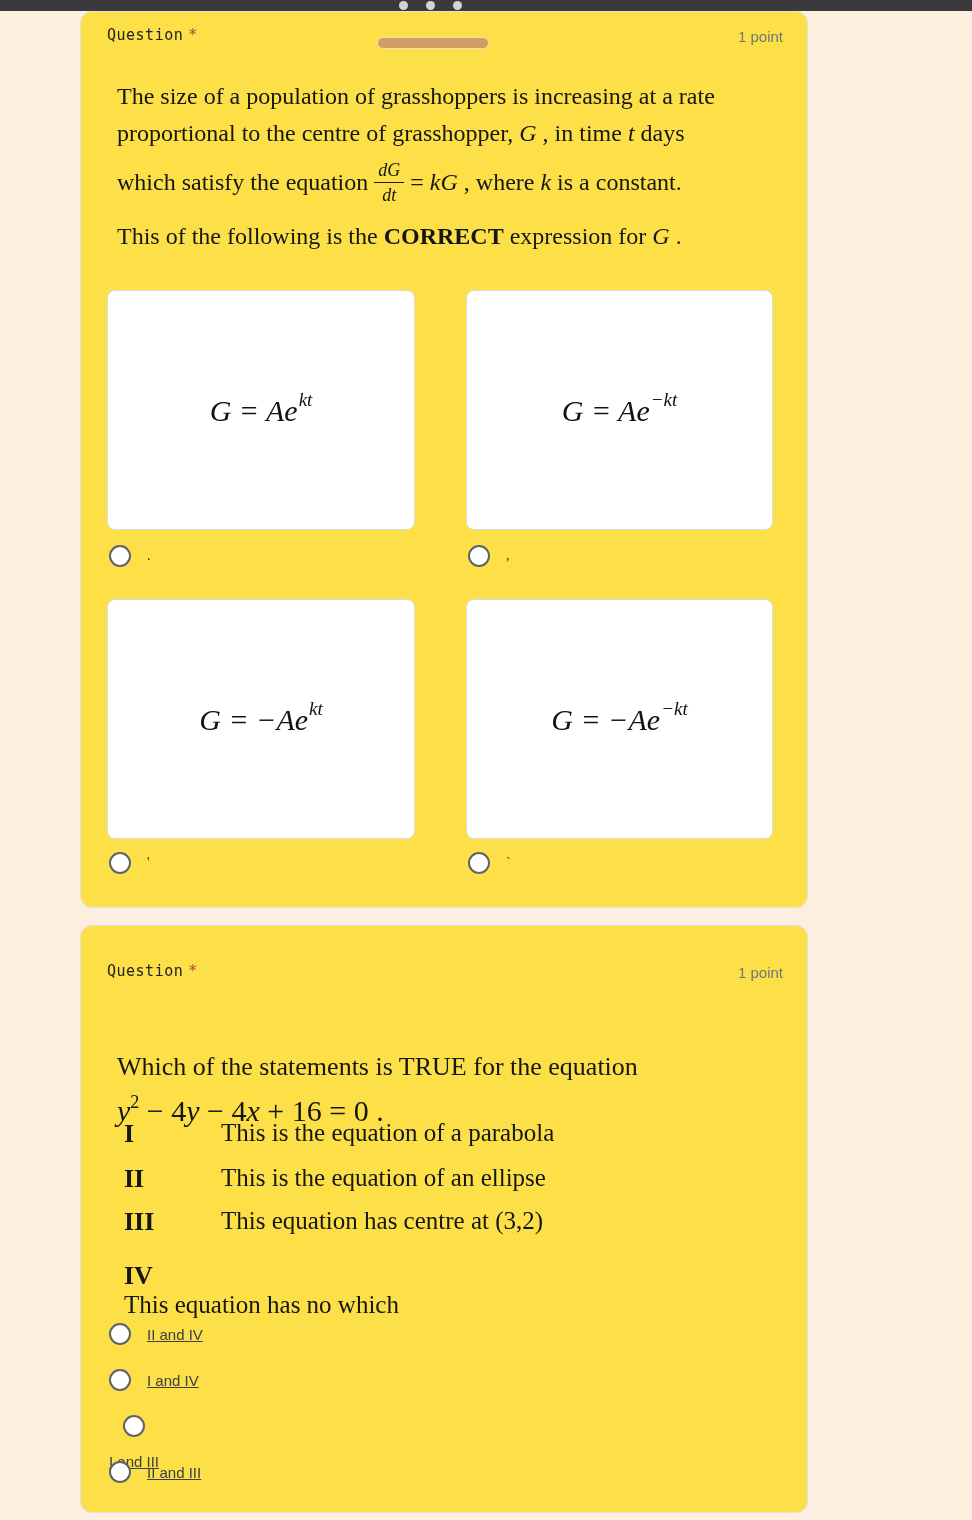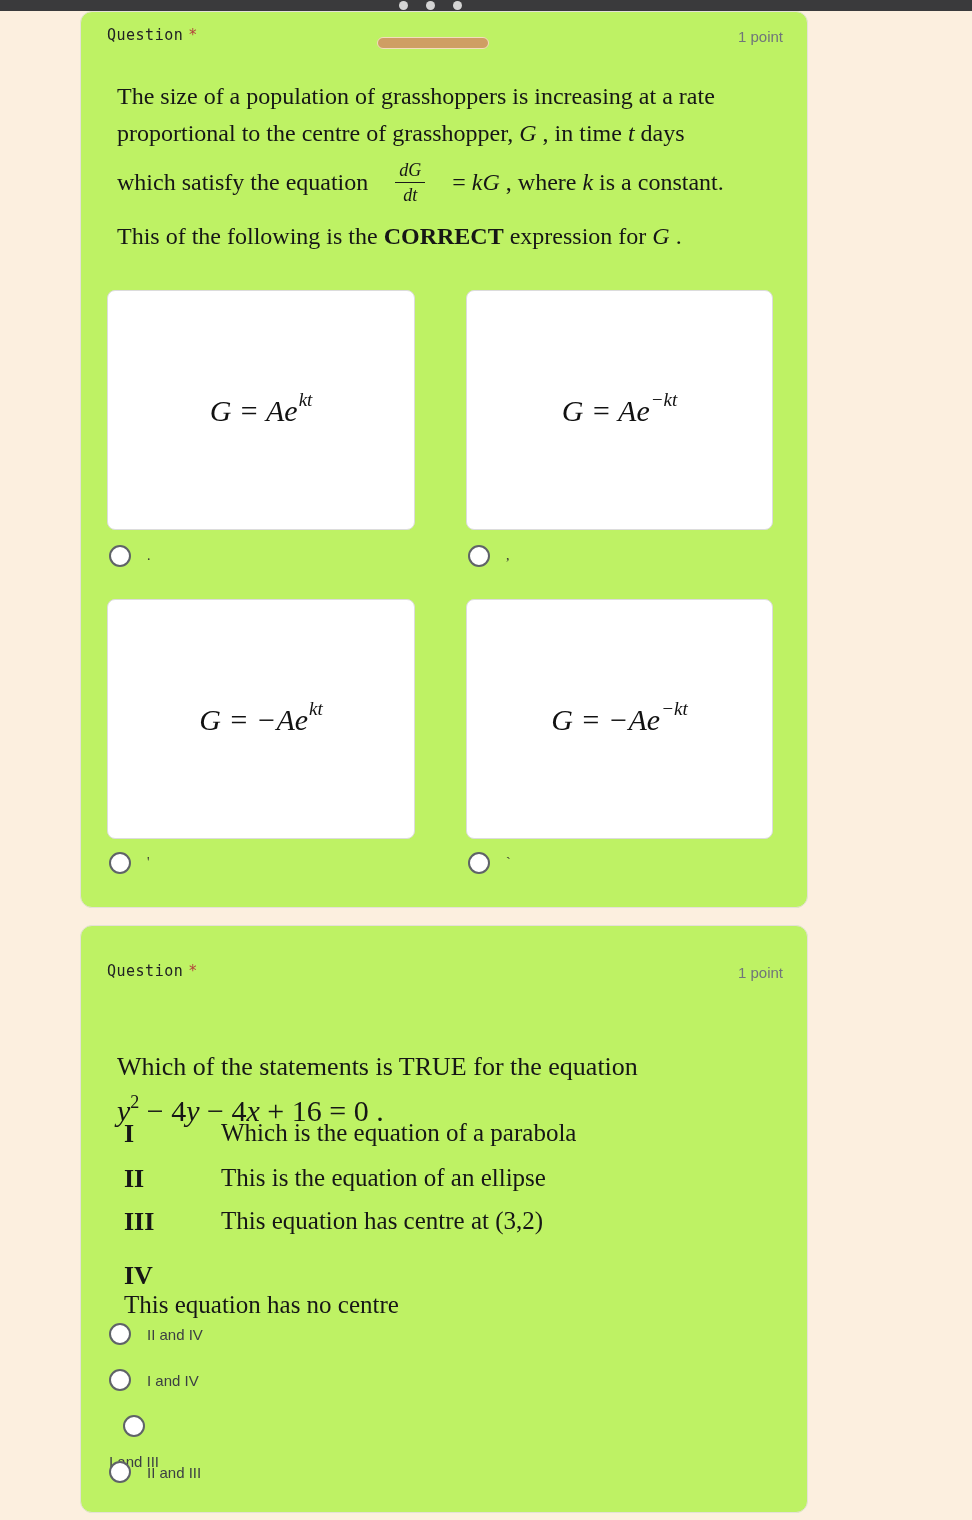--- a/index.html
+++ b/index.html
@@ -11,21 +11,21 @@
   html,body{width:972px; height:1520px;}
   body{
     position:relative; background:var(--cream); overflow:hidden;
     font-family:"Liberation Sans","DejaVu Sans",sans-serif;
   }
   .topbar{position:absolute; left:0; top:0; width:972px; height:11px; background:var(--topbar);}
   .topbar .dot{position:absolute; top:1px; width:9px; height:9px; border-radius:50%; background:var(--dot);}
   .dot.d1{left:399px;} .dot.d2{left:426px;} .dot.d3{left:453px;}
 
   .card{
-    position:absolute; left:80px; width:728px; background:#bef264;
+    position:absolute; left:80px; width:728px; background:#fde047;
     border:1px solid var(--card-border); border-radius:12px;
   }
   .card.q1{top:11px; height:897px;}
   .card.q2{top:925px; height:588px;}
 
   .q-label{
     position:absolute; left:26px; font-family:"DejaVu Sans Mono",monospace;
     font-size:15px; color:#202124; letter-spacing:0.5px;
   }
   .card.q1 .q-label{top:14px;}
@@ -40,21 +40,21 @@
   .pill{
     position:absolute; left:296px; top:25px; width:112px; height:12px;
     border-radius:7px; background:var(--pill); border:1px solid #f3ddbd;
   }
 
   .serif{font-family:"Liberation Serif","DejaVu Serif",serif; color:var(--ink);}
   .it{font-style:italic;}
   .bold{font-weight:bold;}
 
   .q1-body{position:absolute; left:36px; top:66px; width:665px; font-size:24px; line-height:37px;}
-  .q1-body .row3{display:flex; align-items:center; gap:25px; height:56px; margin-top:2px;}
+  .q1-body .row3{display:flex; align-items:center; gap:4px; height:56px; margin-top:2px;}
   .q1-body .row4{margin-top:8px;}
   .frac{display:inline-flex; flex-direction:column; align-items:center; line-height:1; margin:0 2px;}
   .frac .num,.frac .den{font-size:18px; font-style:italic; padding:1px 4px;}
   .frac .num{border-bottom:1.6px solid #1a1a1a; padding-bottom:3px;}
   .frac .den{padding-top:3px;}
 
   .opt-box{
     position:absolute; background:#fff; border:1px solid var(--box-border); border-radius:8px;
     display:flex; align-items:center; justify-content:center;
     font-family:"Liberation Serif","DejaVu Serif",serif; font-size:30px; font-style:italic; color:#111;
@@ -78,21 +78,21 @@
   .q2-eq{font-size:30px; margin-top:10px;}
   .q2-eq sup{font-size:18px; position:relative; top:-2px;}
 
   .statements{position:absolute; left:43px; top:193px; width:640px;}
   .stmt{position:absolute; left:0; display:flex;}
   .stmt .num{width:97px; font-weight:bold; font-size:26px;}
   .stmt .txt{font-size:25px;}
   .stmt.s1{top:0;} .stmt.s2{top:45px;} .stmt.s3{top:88px;} .stmt.s4{top:142px;flex-direction:column;}
 
   .q2-opts .radio-row{left:28px;}
-  .opt-label{font-size:15px; color:#3c4043;}
+  .opt-label{font-size:15px; color:#3c4043;text-decoration:underline;}
   .row-o1{top:397px;} .row-o2{top:443px;} .row-o3{top:489px;flex-direction:column;} .row-o4{top:535px;}
 </style>
 </head>
 <body>
 
 <div class="topbar">
   <span class="dot d1"></span>
   <span class="dot d2"></span>
   <span class="dot d3"></span>
 </div>
@@ -156,33 +156,33 @@
   <div class="points">1 point</div>
 
   <div class="q2-body serif">
     <div class="q2-line1">Which of the statements is TRUE for the equation</div>
     <div class="q2-eq"><span class="it">y</span><sup>2</sup><span> − 4</span><span class="it">y</span><span> − 4</span><span class="it">x</span><span> + 16 = 0 .</span></div>
   </div>
 
   <div class="statements serif">
     <div class="stmt s1">
       <span class="num">I</span>
-      <span class="txt">Which is the equation of a parabola</span>
+      <span class="txt">This is the equation of a parabola</span>
     </div>
     <div class="stmt s2">
       <span class="num">II</span>
       <span class="txt">This is the equation of an ellipse</span>
     </div>
     <div class="stmt s3">
       <span class="num">III</span>
       <span class="txt">This equation has centre at (3,2)</span>
     </div>
     <div class="stmt s4">
       <span class="num">IV</span>
-      <span class="txt">This equation has no centre</span>
+      <span class="txt">This equation has no which</span>
     </div>
   </div>
 
   <div class="q2-opts">
     <div class="radio-row row-o1">
       <span class="radio-circle"></span>
       <span class="opt-label">II and IV</span>
     </div>
     <div class="radio-row row-o2">
       <span class="radio-circle"></span>

